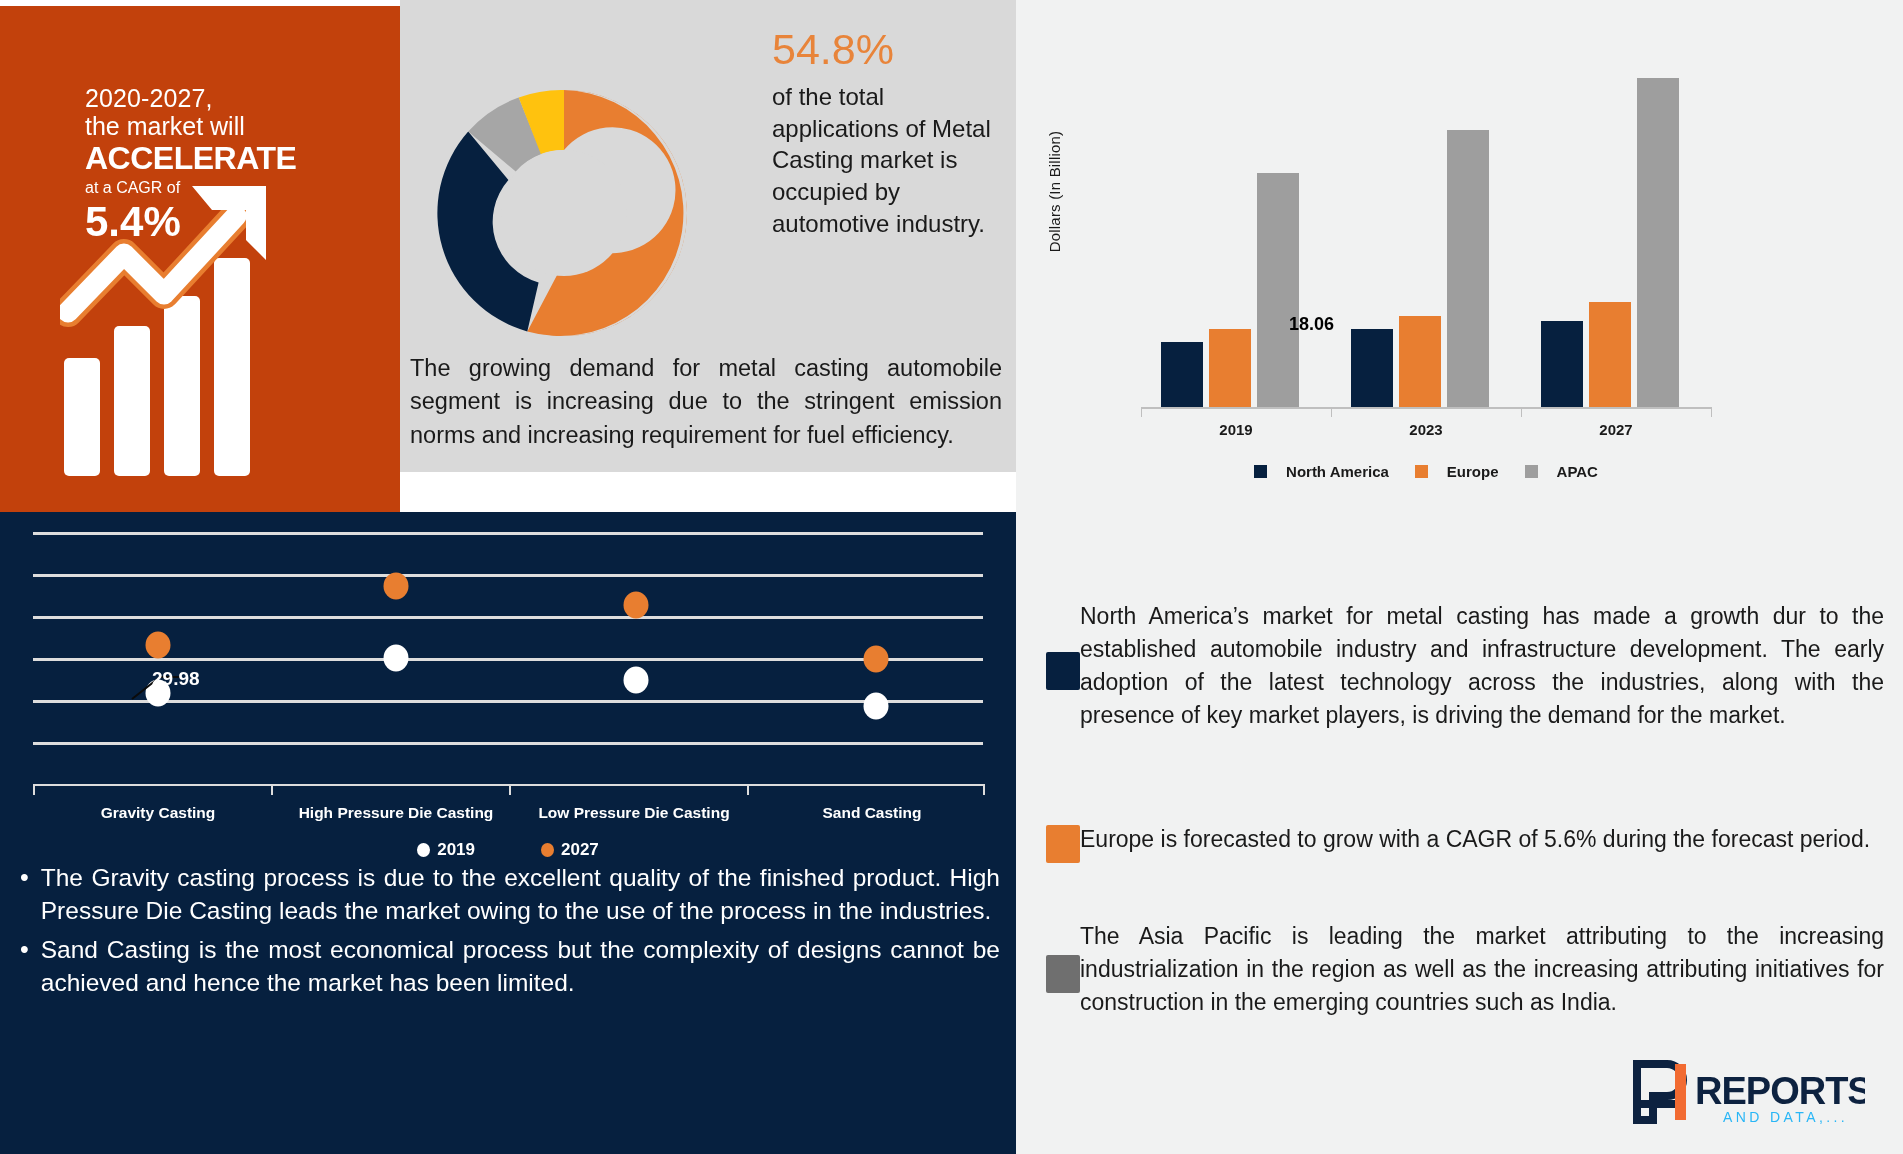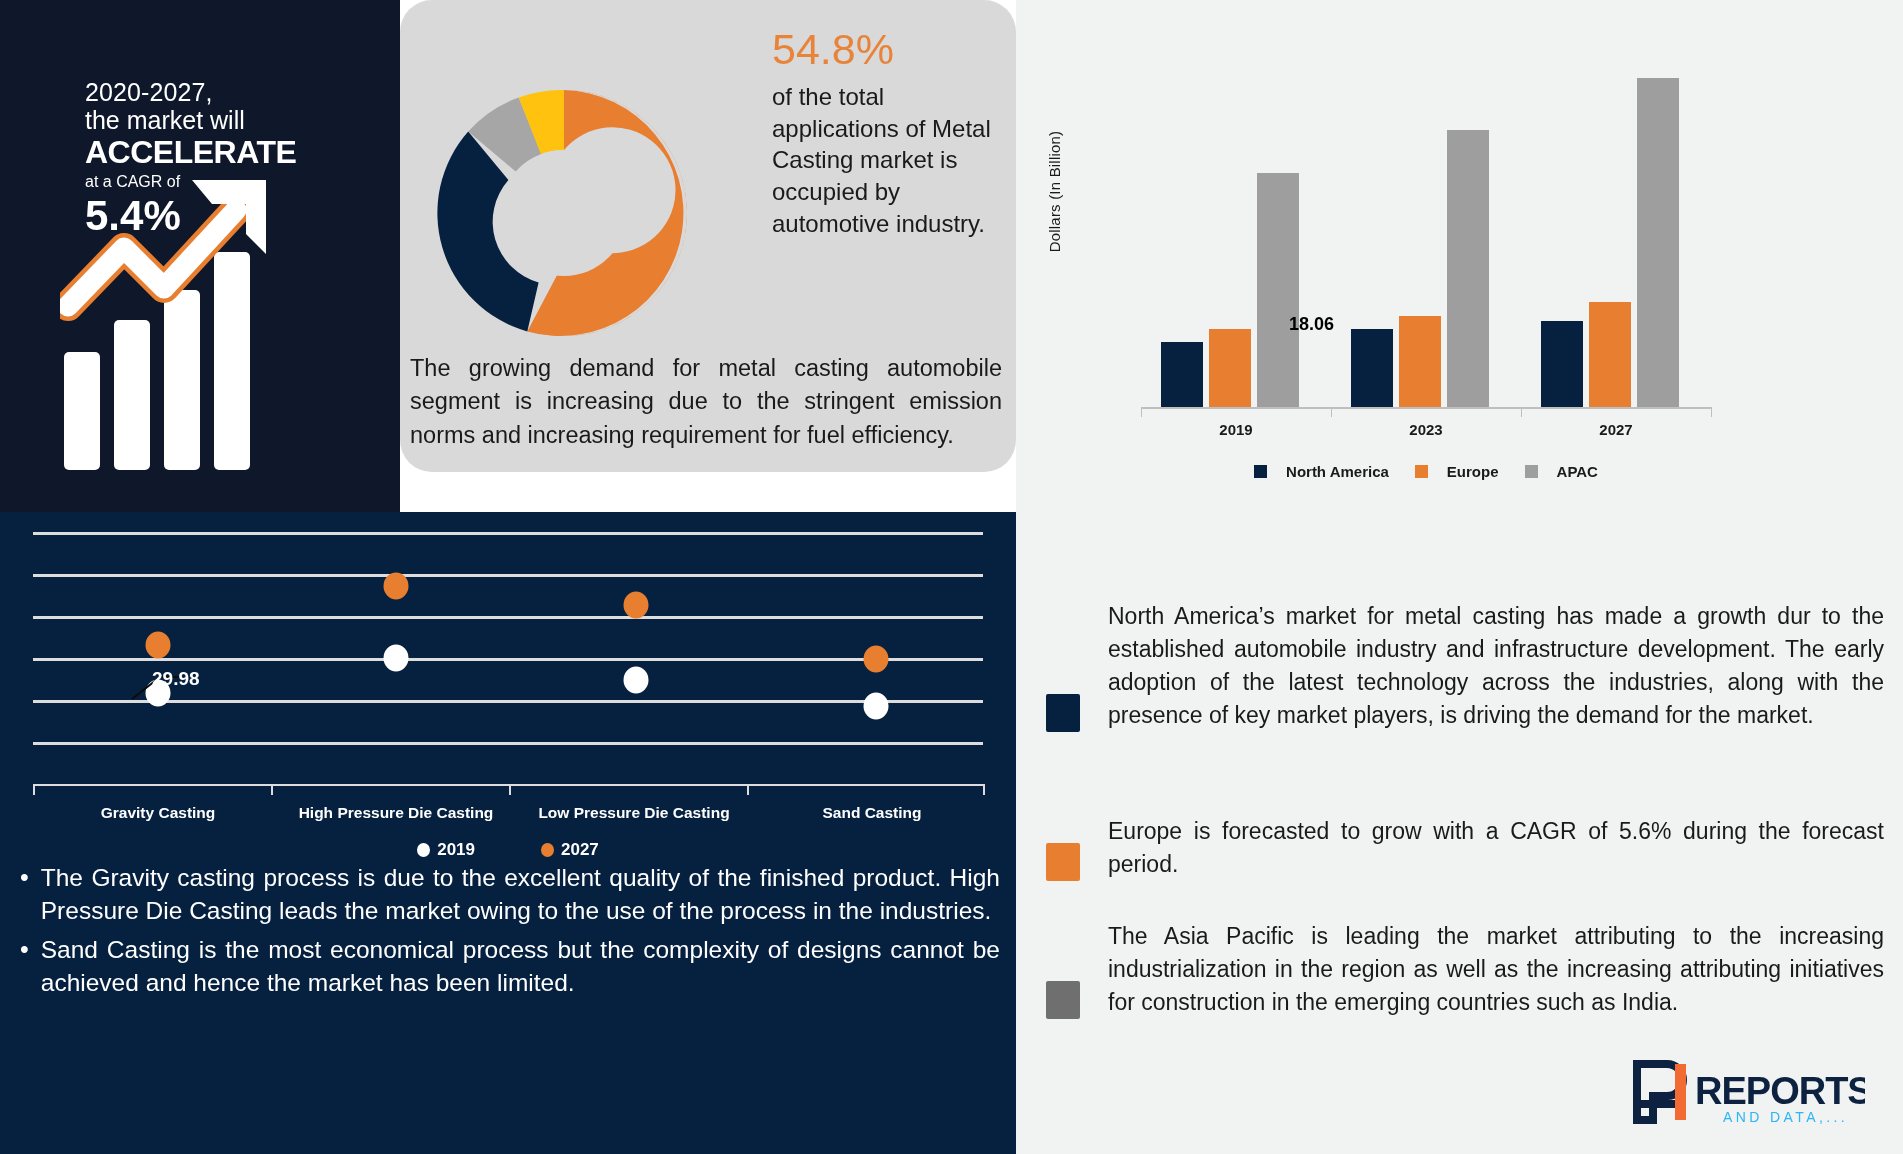--- a/index.html
+++ b/index.html
@@ -10,23 +10,23 @@
     background: #ffffff;
     overflow: hidden;
   }
   #root {
     position: relative;
     width: 1903px; height: 1154px;
   }
 
   
   #cagr-panel {
-    position: absolute; left: 0; top: 0;
+    position: absolute; left: 0; top: 6px;
     width: 400px; height: 664px;
-    background: #0f172a;
+    background: #c2410c;
     overflow: hidden;
   }
   #cagr-text {
     position: absolute; left: 85px; top: 78px;
     color: #ffffff;
     line-height: 1.12;
     z-index: 3;
   }
   .cagr-l1 { font-size: 25px; font-weight: 400; letter-spacing: .1px; }
   .cagr-l2 { font-size: 25px; font-weight: 400; }
@@ -34,21 +34,20 @@
   .cagr-l3 { font-size: 16px; font-weight: 400; }
   .cagr-pct { font-size: 42px; font-weight: 700; margin-top: 1px; }
 
   #growth-icon { position: absolute; left: 60px; top: 180px; z-index: 2; }
 
   
   #donut-panel {
     position: absolute; left: 400px; top: 0;
     width: 616px; height: 472px;
     background: #d9d9d9;
-    border-radius: 32px;
   }
   #donut-wrap { position: absolute; left: 14px; top: 68px; }
   #pct-block {
     position: absolute; left: 372px; top: 28px;
     width: 240px;
   }
   #pct-value {
     color: #e8843a; font-size: 43px; font-weight: 400; line-height: 1.0;
     margin-bottom: 10px;
   }
@@ -110,21 +109,21 @@
     position: absolute; left: 115px; top: 418px; width: 570px;
     display: flex; justify-content: center; align-items: center; gap: 26px;
   }
   .legend-item { display: flex; align-items: center; gap: 19px; }
   .legend-swatch { width: 13px; height: 13px; display: inline-block; }
   .legend-text { font-size: 15px; font-weight: 700; color: #1a1a1a; }
 
   
   .r-bullet {
     position: absolute; left: 30px; width: 838px;
-    display: flex; gap: 28px; align-items: flex-end;
+    display: flex; align-items: center;
   }
   .r-swatch {
     flex: 0 0 auto; width: 34px; height: 38px; margin-top: 10px; border-radius: 2px;
   }
   .r-text {
     flex: 1 1 auto;
     font-size: 23px; line-height: 1.43; color: #1a1a1a;
     text-align: justify; text-justify: inter-word;
   }
 

